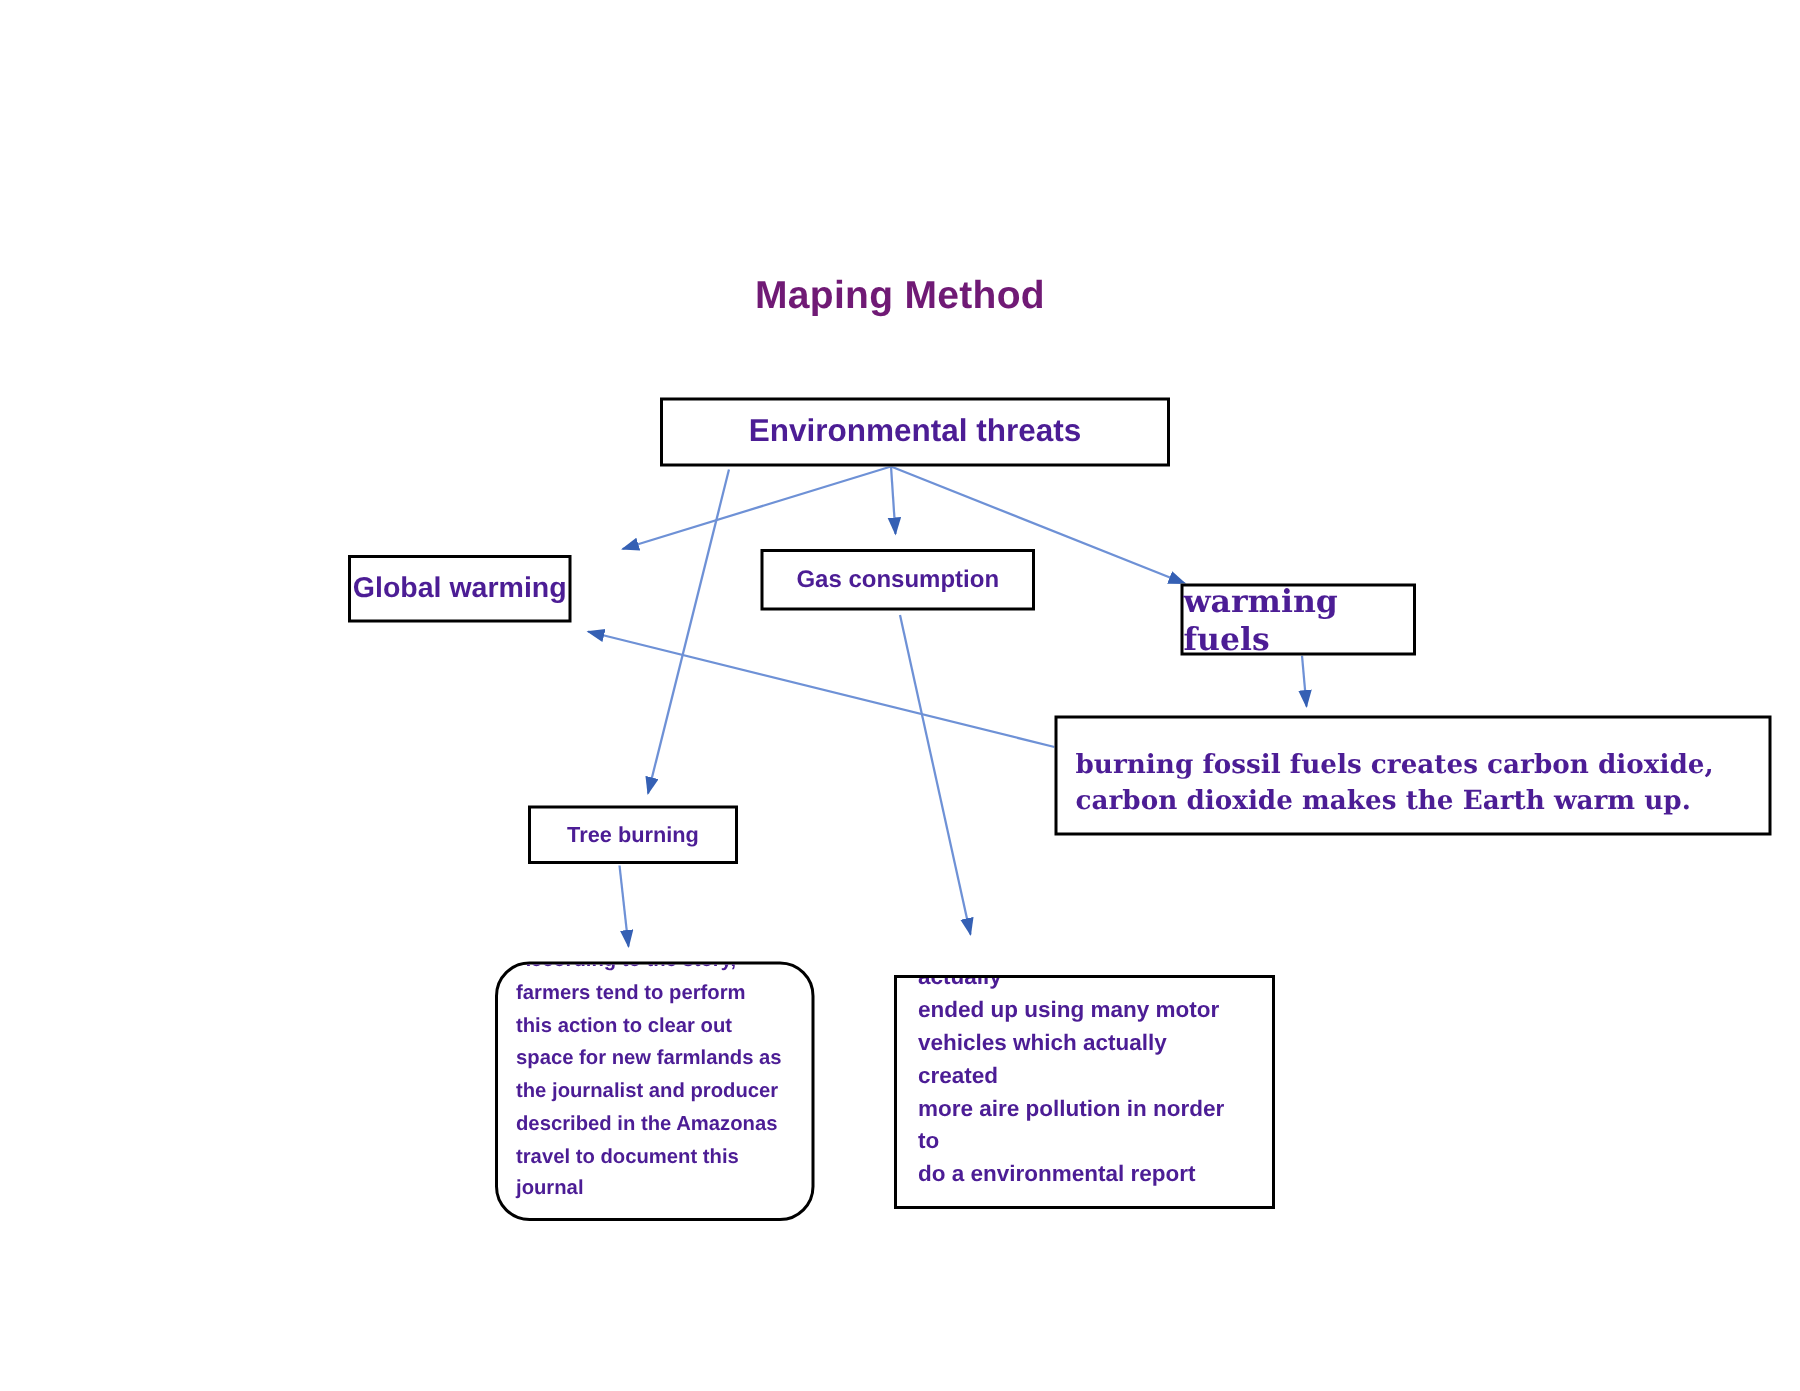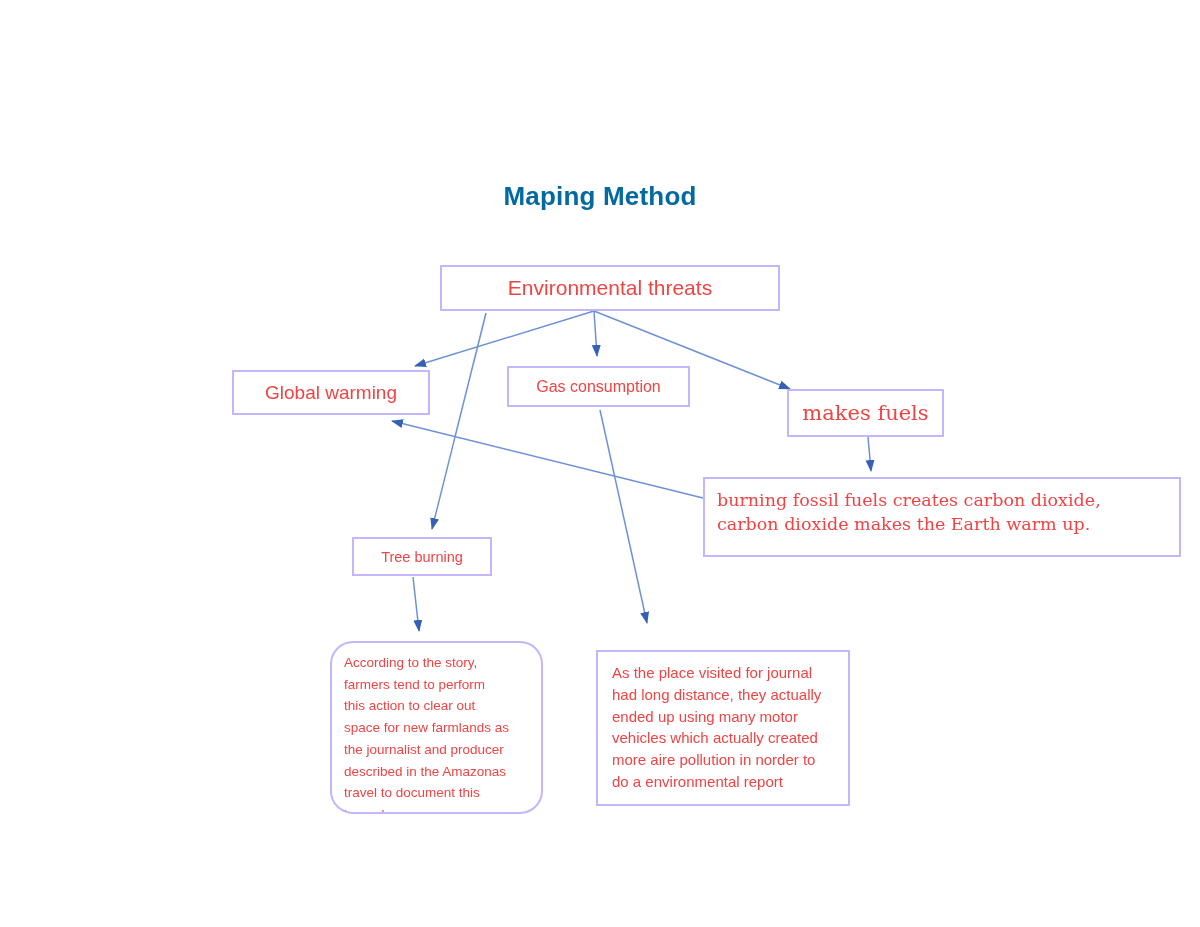--- a/index.html
+++ b/index.html
@@ -6,39 +6,40 @@
   #canvas{
     position:relative;
     width:1200px;height:927px;
     background:#ffffff;
     font-family:"Liberation Sans",sans-serif;
     overflow:hidden;
   }
   #title{
     position:absolute;top:181px;left:0;width:1200px;
     text-align:center;
-    font-size:26px;font-weight:bold;color:#0369a1;
+    font-size:26px;font-weight:bold;color:#701a75;
     letter-spacing:0.2px;
   }
   .node{
     position:absolute;
     background:#fff;
-    border:2px solid #c4b5fd;
+    border:2px solid #000000;
     box-sizing:border-box;
     display:flex;align-items:center;justify-content:center;
-    color:#ef4444;
+    color:#4c1d95;
+    font-weight:bold;
   }
   .node.para{
-    align-items:flex-start;justify-content:flex-start;
+    align-items:flex-end;justify-content:flex-start;
     text-align:left;
     overflow:hidden;
   }
   .prelines{white-space:pre-line;}
   #node-environmental-threats{left:440px;top:265px;width:340px;height:46px;font-size:21px;}
-  #node-global-warming{left:232px;top:370px;width:198px;height:45px;font-size:19px;}
+  #node-global-warming{left:232px;top:370px;width:149px;height:45px;font-size:19px;}
   #node-gas-consumption{left:507px;top:366px;width:183px;height:41px;font-size:16px;}
   #node-fossil-fuels{left:787px;top:389px;width:157px;height:48px;font-size:21px;font-family:"DejaVu Serif","Liberation Serif",serif;}
   #node-fossil-explanation{left:703px;top:477px;width:478px;height:80px;font-size:17.5px;font-family:"DejaVu Serif","Liberation Serif",serif;padding:9px 12px;line-height:24px;}
   #node-tree-burning{left:352px;top:537px;width:140px;height:39px;font-size:14.5px;}
   #node-tree-explanation{left:330px;top:641px;width:213px;height:173px;font-size:13.5px;line-height:21.7px;padding:9px 12px;border-radius:23px;}
   #node-gas-explanation{left:596px;top:650px;width:254px;height:156px;font-size:15px;line-height:21.8px;padding:10px 14px;}
   #edges{position:absolute;left:0;top:0;pointer-events:none;}
   .edge{stroke:#6e91d6;stroke-width:1.5;fill:none;}
 </style>
 </head>
@@ -70,21 +71,21 @@
 
   <div class="node" id="node-global-warming">
     <span>Global warming</span>
   </div>
 
   <div class="node" id="node-gas-consumption">
     <span>Gas consumption</span>
   </div>
 
   <div class="node" id="node-fossil-fuels">
-    <span>makes fuels</span>
+    <span>warming fuels</span>
   </div>
 
   <div class="node para" id="node-fossil-explanation">
     <span class="prelines">burning fossil fuels creates carbon dioxide,
 carbon dioxide makes the Earth warm up.</span>
   </div>
 
   <div class="node" id="node-tree-burning">
     <span>Tree burning</span>
   </div>

